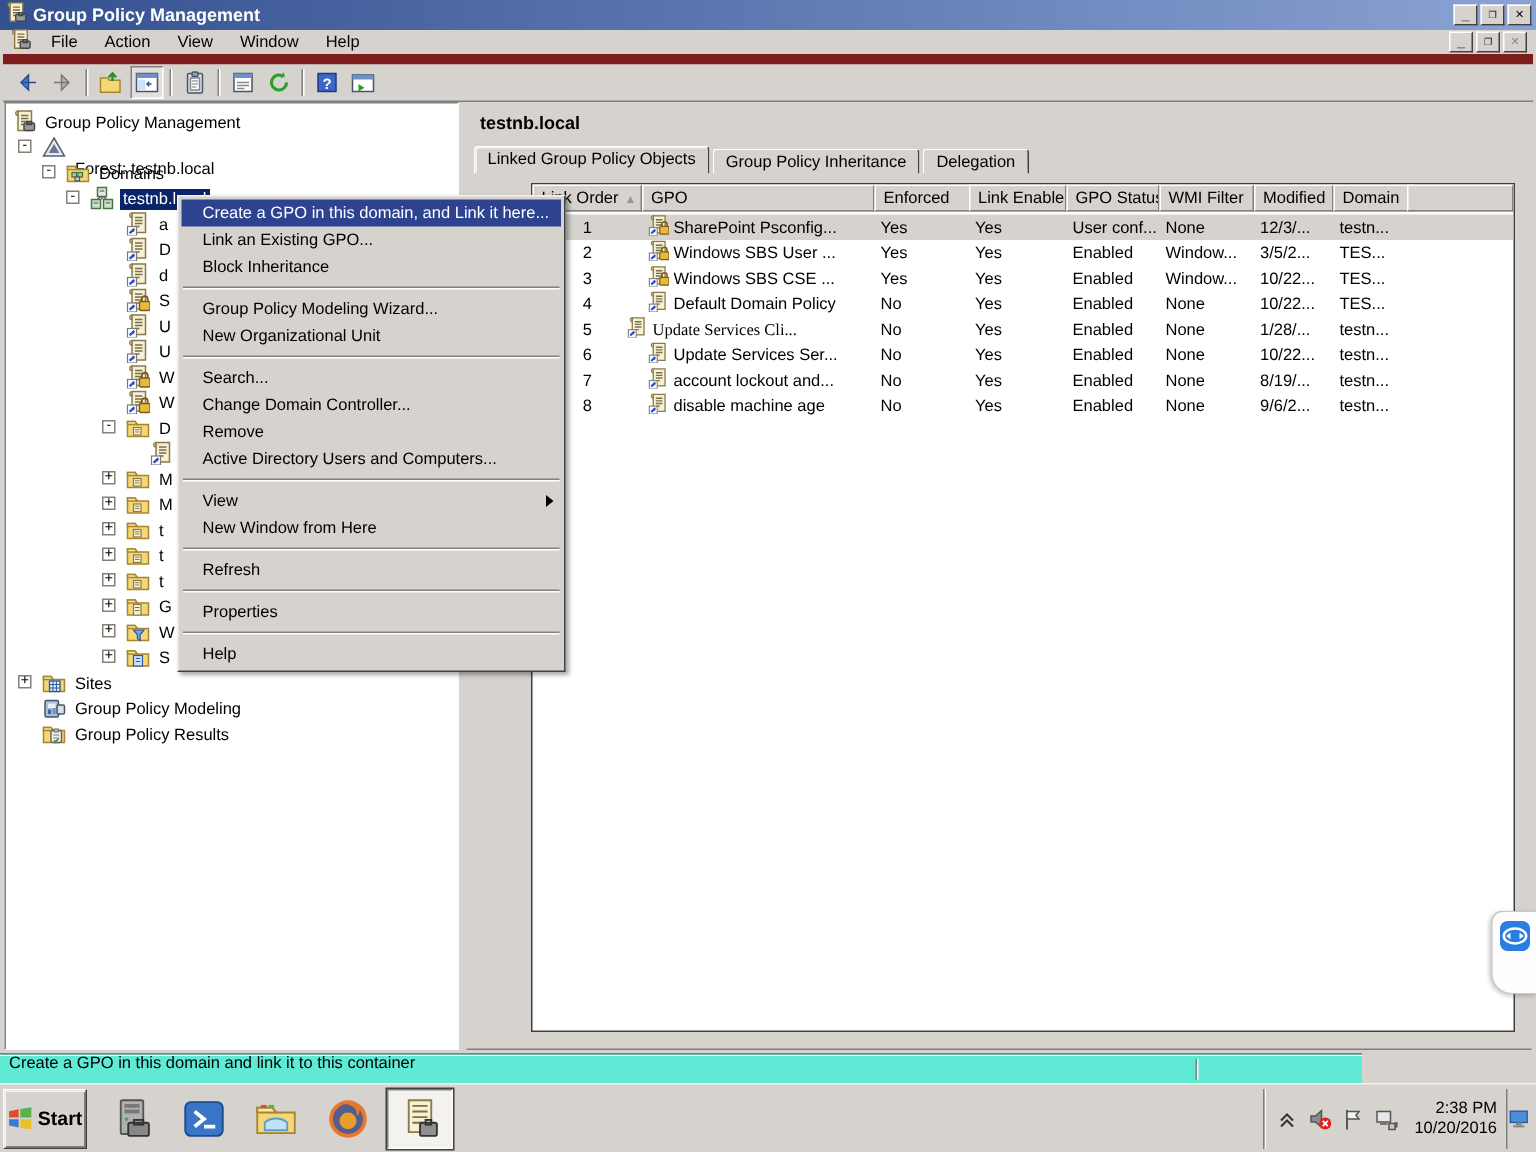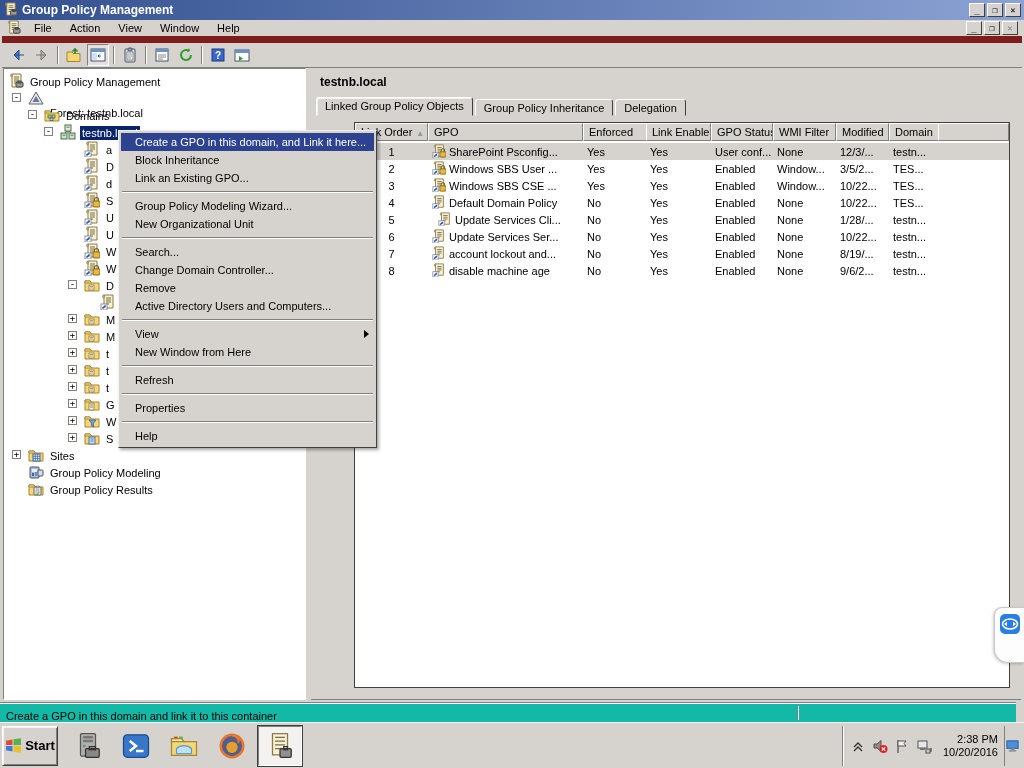--- a/index.html
+++ b/index.html
@@ -69,22 +69,22 @@
   .context-menu { position:absolute; left:118px; top:130px; width:259px; background:#d6d3ce;
     border:1px solid; border-color:#f4f2ee #404040 #404040 #f4f2ee; box-shadow:2px 2px 3px rgba(0,0,0,.35);
     padding:2px; z-index:50; }
   .cm-item { height:18px; line-height:18px; padding:0 14px; white-space:nowrap; position:relative; }
   .cm-item.hl { background:#2d4390; color:#fff; }
   .cm-sep { height:10px; position:relative; }
   .cm-sep::after { content:""; position:absolute; left:1px; right:1px; top:4px; border-top:1px solid #808080; border-bottom:1px solid #fff; }
   .cm-sub { position:absolute; right:5px; top:5px; width:0; height:0; border-left:5px solid #000; border-top:4px solid transparent; border-bottom:4px solid transparent; }
 
   
-  .statusbar { position:absolute; left:0; top:702px; width:1016px; height:20px; background:#14b8a6;
-    border-top:1px solid #808080; box-shadow:inset 0 1px 0 #fff; display:flex; align-items:flex-end; padding-left:6px; }
+  .statusbar { position:absolute; left:0; top:702px; width:908px; height:20px; background:#5eead4;
+    border-top:1px solid #808080; box-shadow:inset 0 1px 0 #fff; display:flex; align-items:flex-start; padding-left:6px; }
   .sb-sep { position:absolute; left:797px; top:3px; height:14px; width:2px; border-left:1px solid #808080; border-right:1px solid #fff; }
 
   
   .taskbar { position:absolute; left:0; top:722px; width:1024px; height:46px; background:#d6d3ce;
     border-top:1px solid #f4f2ee; display:flex; align-items:center; }
   .start-btn { width:56px; height:40px; margin:0 6px 0 2px; background:#d6d3ce; border:1px solid;
     border-color:#fff #404040 #404040 #fff; box-shadow:inset 1px 1px 0 #f4f2ee, inset -1px -1px 0 #808080;
     display:flex; align-items:center; justify-content:center; font-weight:bold; font-size:13px; }
   .tb-app { width:44px; height:40px; display:flex; align-items:center; justify-content:center; margin:0 2px; }
   .tb-app.active { background:#f4f2ee; border:1px solid; border-color:#808080 #fff #fff #808080; box-shadow:0 0 0 1px #404040; }
@@ -571,21 +571,21 @@
               </span>
               <span class="lv-cell" style="left: 228px; width: 63px;">No</span>
               <span class="lv-cell" style="left: 291px; width: 65px;">Yes</span>
               <span class="lv-cell" style="left: 356px; width: 62px;">Enabled</span>
               <span class="lv-cell" style="left: 418px; width: 63px;">None</span>
               <span class="lv-cell" style="left: 481px; width: 53px;">10/22...</span>
               <span class="lv-cell" style="left: 534px; width: 49px;">TES...</span>
             </div>
             <div class="lv-row" style="top: 88px;">
               <span class="lv-cell center" style="left: 0px; width: 73px;">5</span>
-              <span class="lv-cell" style="left: 79px; width: 155px;">
+              <span class="lv-cell" style="left: 59px; width: 155px; font-family: Liberation Serif, serif;">
                 <span class="gpo-ico"><svg width="14" height="14" viewBox="0 0 16 16">
                     <path d="M4 1h9v13H4z" fill="#f7f0d2" stroke="#8a7a4a" stroke-width="1"></path>
                     <path d="M4 1c-2 0-2 3 0 3z" fill="#d9cfa3" stroke="#8a7a4a" stroke-width=".8"></path>
                     <path d="M6 4h5M6 6h5M6 8h5M6 10h3" stroke="#7a6f4d" stroke-width="1"></path>
                     <rect x="1" y="10" width="6" height="6" fill="#fff" stroke="#7a7a7a" stroke-width=".8"></rect>
                     <path d="M2.5 14.5l3-3v2l-3 0z" fill="#2a50c8"></path>
                     <path d="M2.5 14.5l3-3" stroke="#2a50c8" stroke-width="1.6"></path>
                   </svg></span>
                 <span>Update Services Cli...</span>
               </span>
@@ -656,22 +656,22 @@
               <span class="lv-cell" style="left: 481px; width: 53px;">9/6/2...</span>
               <span class="lv-cell" style="left: 534px; width: 49px;">testn...</span>
             </div>
           </div>
       </div>
     </div>
   </div>
 
   <div class="context-menu" id="ctxmenu">
       <div class="cm-item hl">Create a GPO in this domain, and Link it here...</div>
+      <div class="cm-item">Link an Existing GPO...</div>
       <div class="cm-item">Block Inheritance</div>
-      <div class="cm-item">Link an Existing GPO...</div>
       <div class="cm-sep"></div>
       <div class="cm-item">Group Policy Modeling Wizard...</div>
       <div class="cm-item">New Organizational Unit</div>
       <div class="cm-sep"></div>
       <div class="cm-item">Search...</div>
       <div class="cm-item">Change Domain Controller...</div>
       <div class="cm-item">Remove</div>
       <div class="cm-item">Active Directory Users and Computers...</div>
       <div class="cm-sep"></div>
       <div class="cm-item">View<span class="cm-sub"></span></div>

